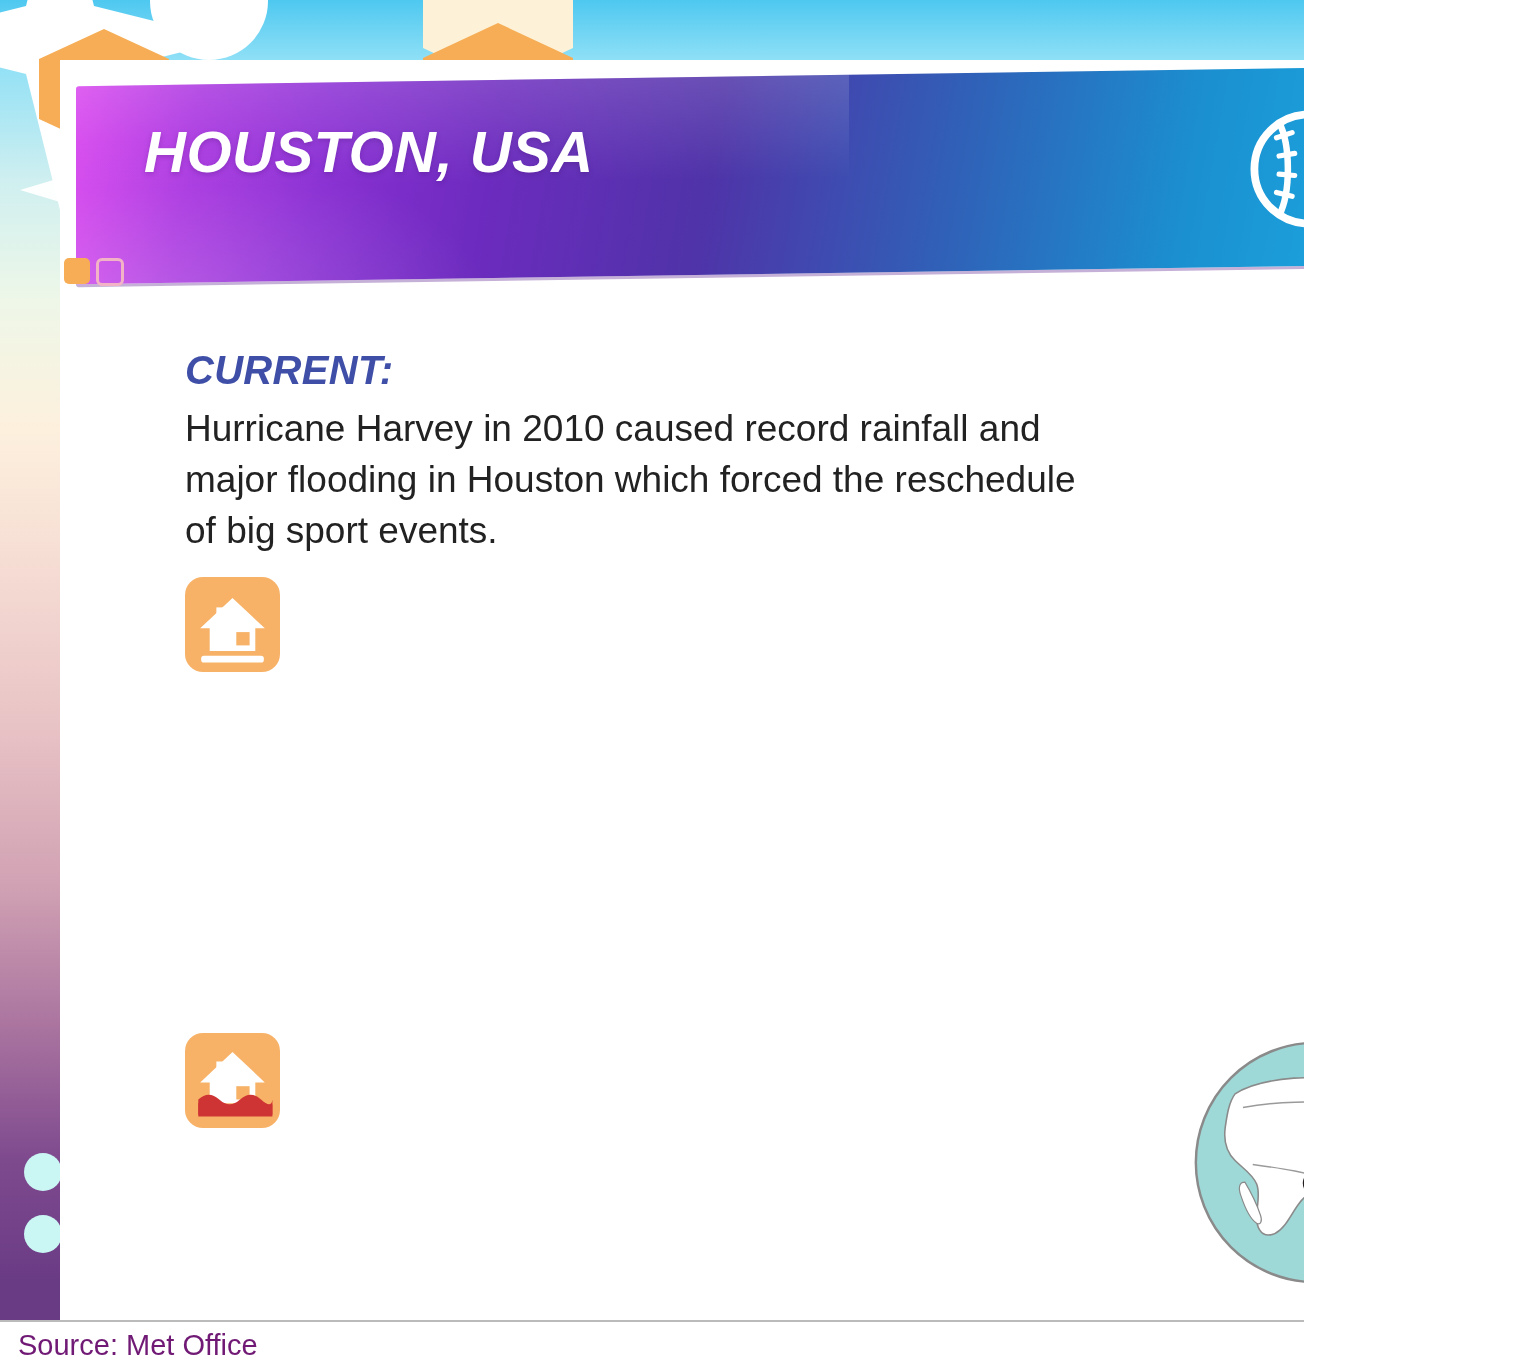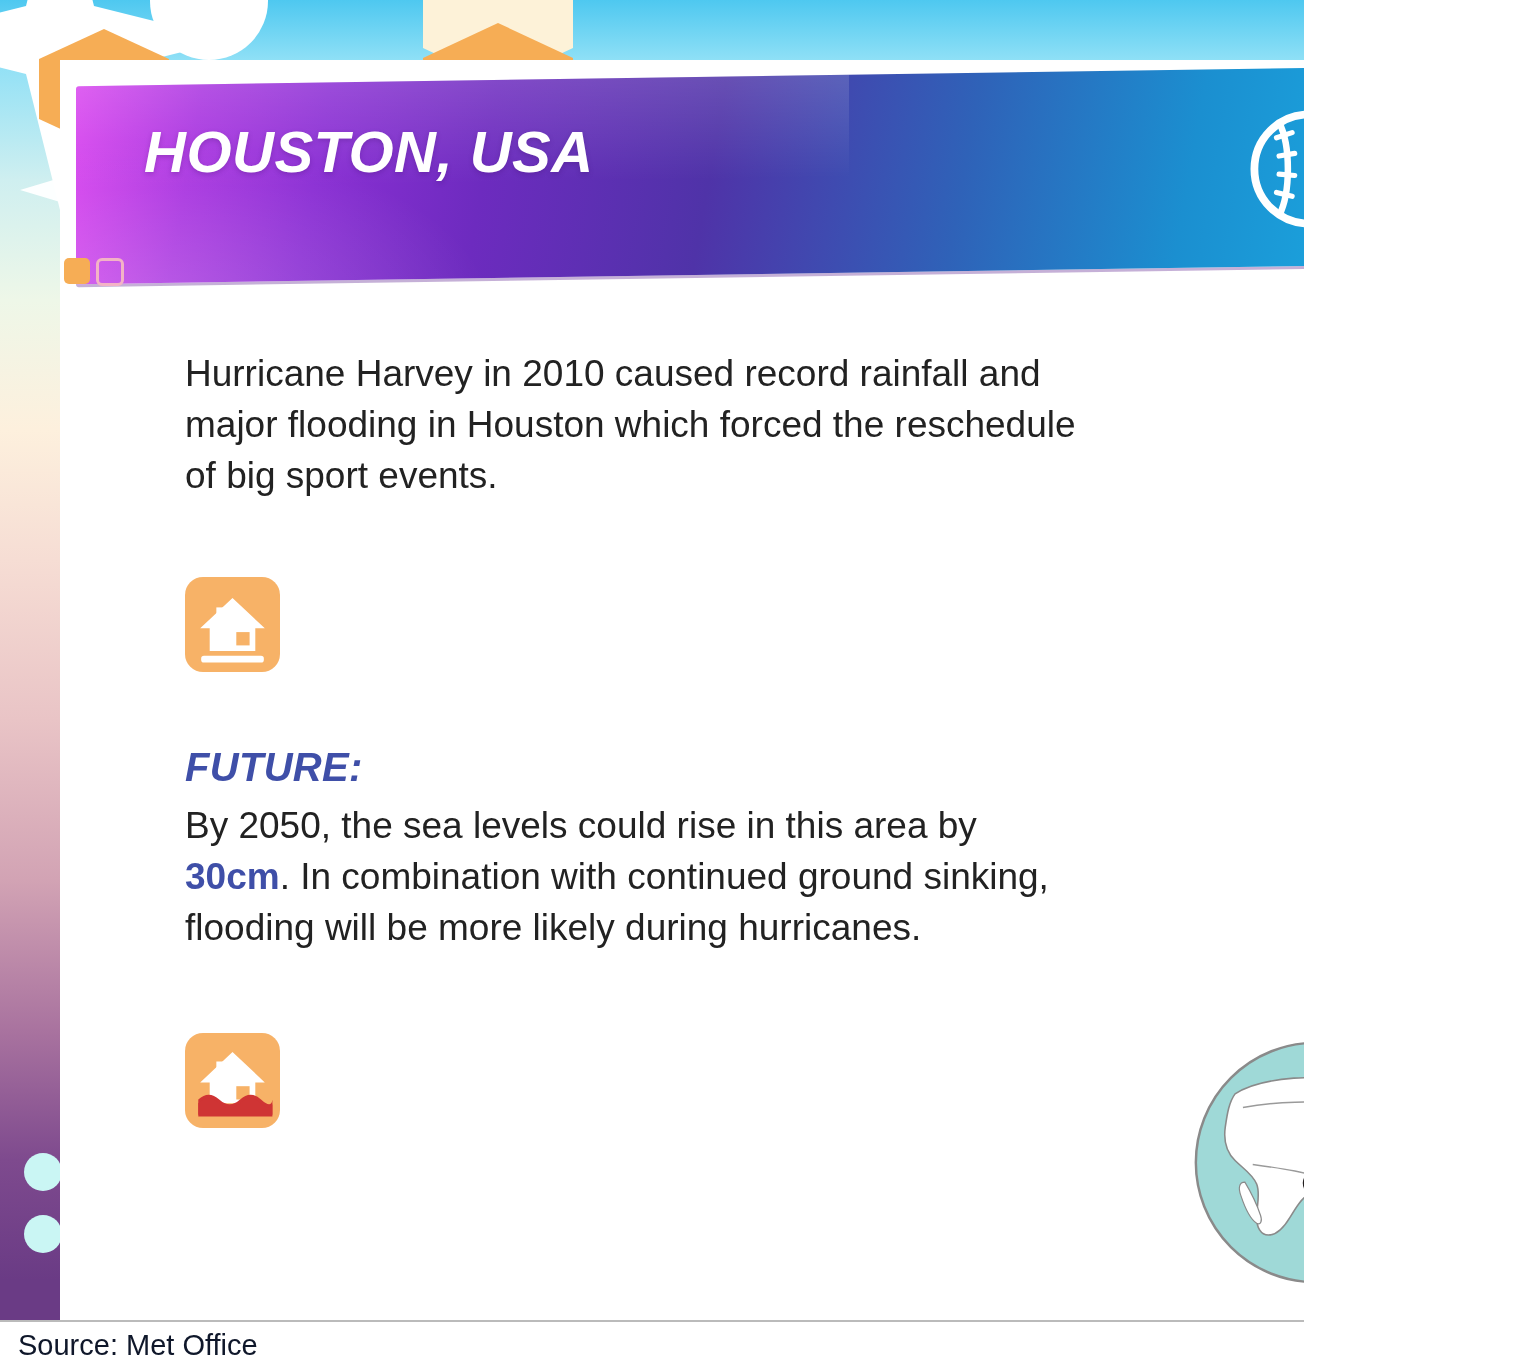--- a/index.html
+++ b/index.html
@@ -279,21 +279,21 @@
     position: absolute;
     left: 0; top: 1320px;
     width: 1536px; height: 45px;
     background: #ffffff;
     border-top: 2px solid #bbbbbb;
   }
   .source-text {
     position: absolute;
     left: 18px; top: 7px;
     font-size: 29px;
-    color: #0f172a;
+    color: #701a75;
   }
   .bbc-logo {
     position: absolute;
     right: 14px; top: 5px;
     display: flex;
     gap: 4px;
   }
   .bbc-box {
     width: 36px; height: 34px;
     background: #000000;
@@ -360,36 +360,33 @@
   <div class="sq sq-out" style="left:1379px; top:260px; width:22px; height:22px;"></div>
   <div class="hex-teal" style="left:1392px; top:228px; width:60px; height:66px;"></div>
   <div class="blob-red" style="left:1432px; top:240px; width:32px; height:32px; background:#e02424;"></div>
   <div class="blob-red" style="left:1412px; top:258px; width:34px; height:34px; background:#d91f1f;"></div>
   <div class="blob-red" style="left:1420px; top:252px; width:22px; height:22px; background:#f7c9cc;"></div>
 
   <div class="sq-orange-sm"></div>
   <div class="sq-out-sm"></div>
 
   <div class="section" id="current-section">
+    <div class="sec-heading">CURRENT:</div>
     <p class="sec-body">Hurricane Harvey in 2010 caused record rainfall and major flooding in Houston which forced the reschedule of big sport events.</p>
   </div>
 
   <div class="icon-tile" id="icon-house">
     <svg viewBox="0 0 100 100" width="95" height="95">
       <path d="M50 22 L84 54 L74 54 L74 78 L26 78 L26 54 L16 54 Z" fill="#ffffff"></path>
       <rect x="33" y="32" width="11" height="18" fill="#ffffff"></rect>
       <rect x="54" y="58" width="14" height="14" fill="#f7b267"></rect>
       <rect x="17" y="83" width="66" height="7" rx="3" fill="#ffffff"></rect>
     </svg>
   </div>
 
-  <div class="section" id="future-section">
-    <div class="sec-heading">FUTURE:</div>
-    <p class="sec-body"><span>By 2050, the sea levels could rise in this area by </span><span class="hl">30cm</span><span>. In combination with continued ground sinking, flooding will be more likely during hurricanes.</span></p>
-  </div>
 
   <div class="icon-tile" id="icon-flood-house">
     <svg viewBox="0 0 100 100" width="95" height="95">
       <path d="M50 20 L84 52 L74 52 L74 74 L26 74 L26 52 L16 52 Z" fill="#ffffff"></path>
       <rect x="33" y="30" width="11" height="18" fill="#ffffff"></rect>
       <rect x="54" y="56" width="14" height="14" fill="#f7b267"></rect>
       <path d="M14 70 Q 25 60 36 70 T 58 70 T 80 70 T 92 70 L92 86 L14 86 Z" fill="#cf3434"></path>
       <path d="M14 74 Q 25 64 36 74 T 58 74 T 80 74 T 92 74 L92 88 L14 88 Z" fill="#cf3434"></path>
     </svg>
   </div>

